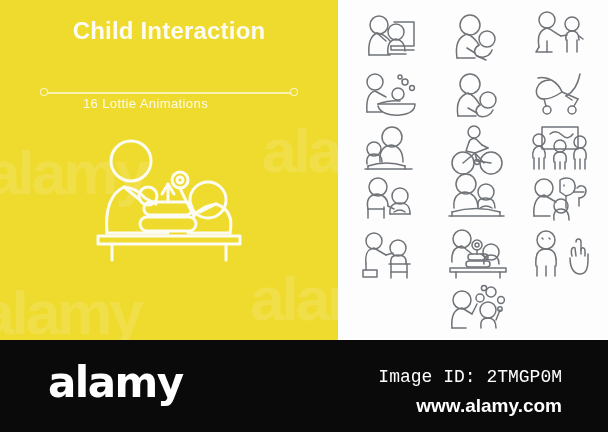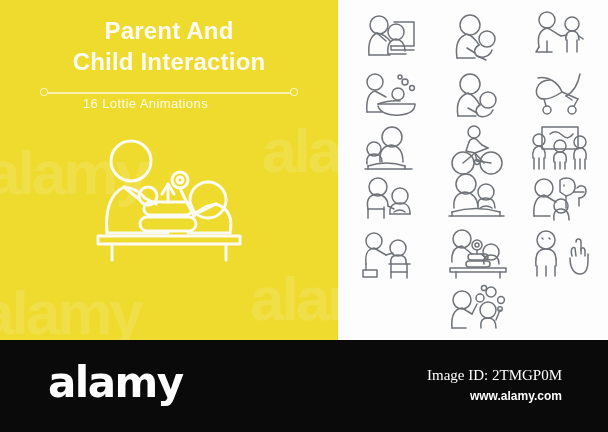--- a/index.html
+++ b/index.html
@@ -74,42 +74,41 @@
     position:absolute;left:0;top:340px;width:608px;height:92px;background:#0a0a0a;
   }
   .alamy-logo{
     position:absolute;left:48px;top:22px;
     color:#ffffff;font-size:42px;font-weight:bold;
     letter-spacing:-1.5px;line-height:1;font-family:"DejaVu Sans", sans-serif;
   }
   .footer-right{
     position:absolute;right:46px;top:24px;text-align:right;color:#ffffff;
   }
-  .img-id{font-size:15px;font-weight:normal;line-height:1.5;font-family:Liberation Serif, serif;}
-  .img-url{font-size:12px;font-weight:bold;line-height:1.6;}
+  .img-id{font-size:18px;font-weight:normal;line-height:1.5;font-family:Liberation Mono, monospace;}
+  .img-url{font-size:19px;font-weight:bold;line-height:1.6;}
 
   .ln{fill:none;stroke:#6f7378;stroke-width:1.5;stroke-linecap:round;stroke-linejoin:round;}
   .ln2{fill:none;stroke:#fdfcf2;stroke-width:3;stroke-linecap:round;stroke-linejoin:round;}
 </style>
 </head>
 <body>
 
 <div id="stage">
 
   <div class="band">
 
     <div class="promo">
 
       <div class="promo-wm wm-a">alamy</div>
       <div class="promo-wm wm-b">alamy</div>
       <div class="promo-wm wm-c">alamy</div>
       <div class="promo-wm wm-d">alamy</div>
 
       <div class="promo-title">
-        <span>Parent And</span>
         <span class="l2">Child Interaction</span>
       </div>
 
       <div class="divider">
         <div class="bar"></div>
         <div class="dot left"></div>
         <div class="dot right"></div>
       </div>
 
       <div class="promo-sub">16 Lottie Animations</div>

